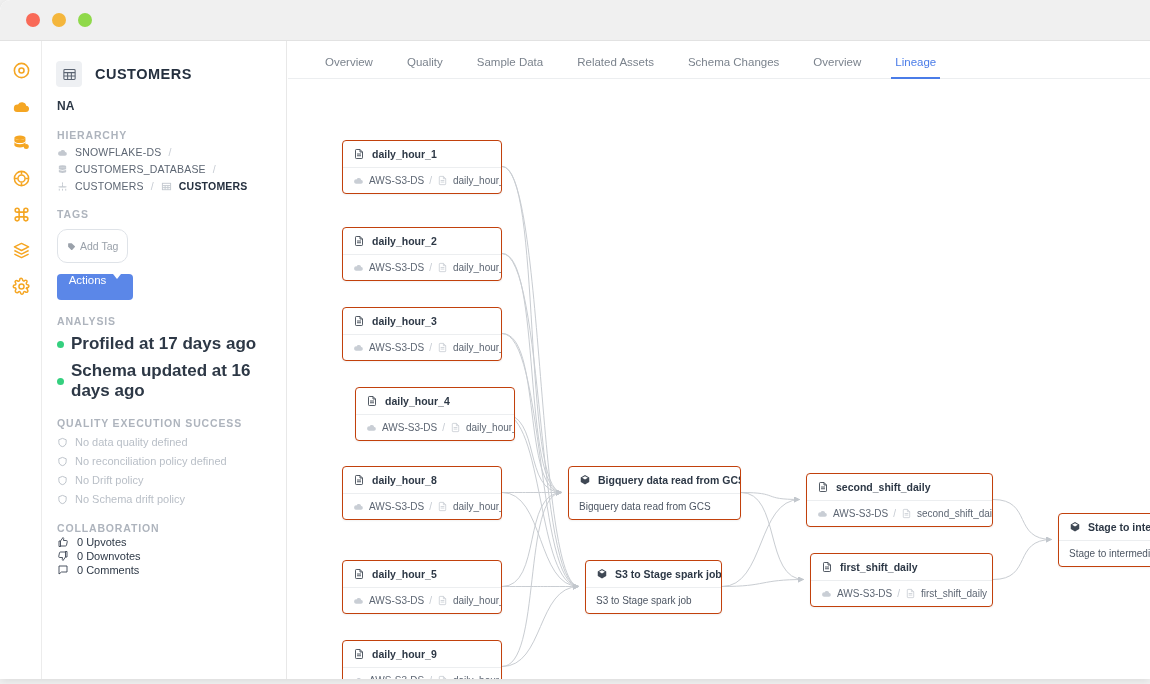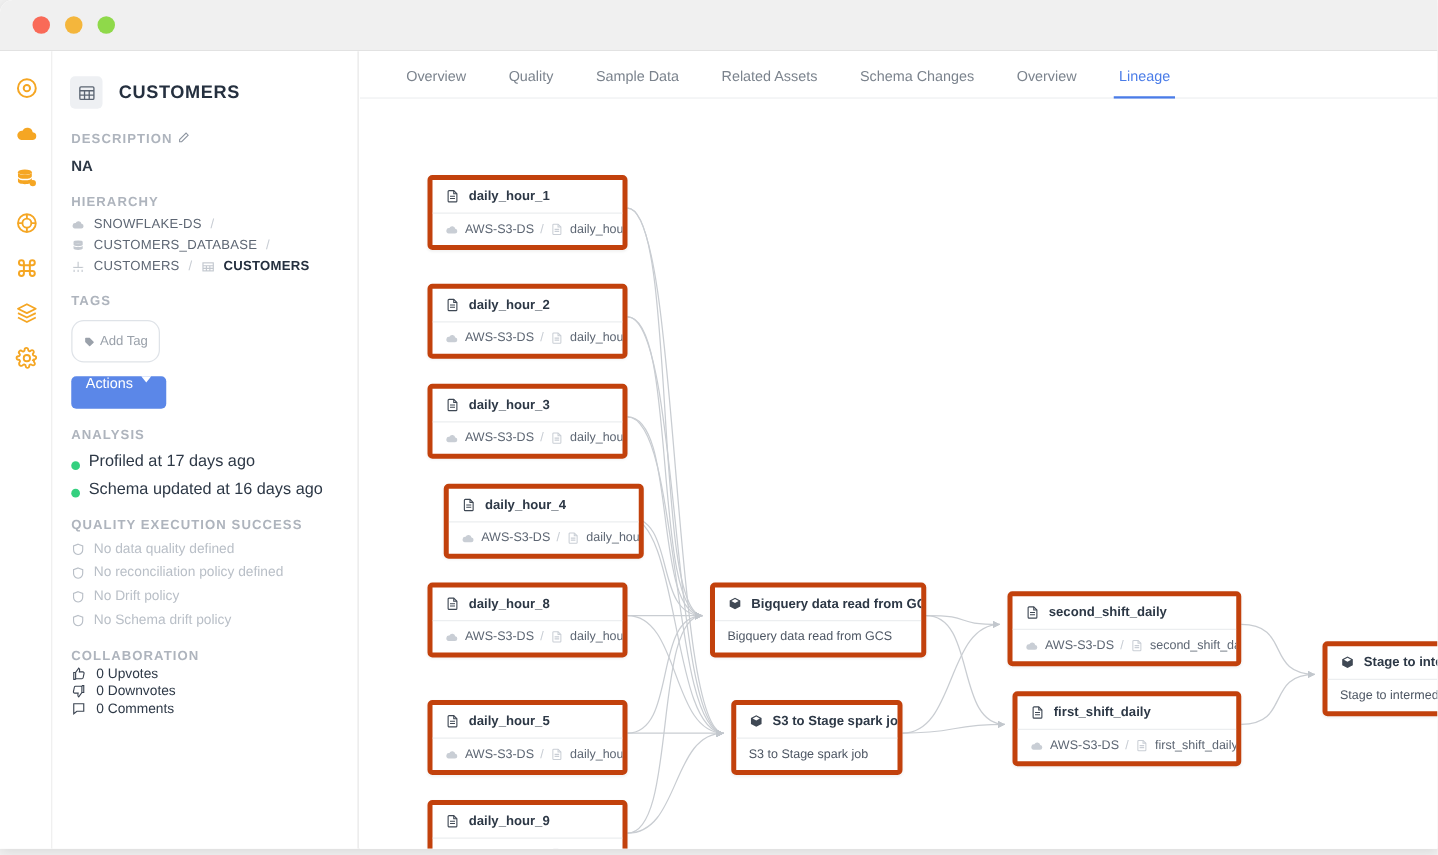--- a/index.html
+++ b/index.html
@@ -99,22 +99,22 @@
     font-size: 11.5px; border: none; cursor: pointer;
     display: inline-flex; justify-content: center; gap: 7px;
   }
   .caret {
     width: 0; height: 0;
     border-left: 4px solid transparent; border-right: 4px solid transparent;
     border-top: 5px solid #fff;
   }
   .stat-row {
     padding-left: 15px; margin-top: 7px;
-    font-size: 13px; display: flex; align-items: flex-end; gap: 7px;
-    color: #2d3846; font-weight: normal;
+    font-size: 17px; display: flex; align-items: center; gap: 7px;
+    color: #2d3846; font-weight: bold;
   }
   .dot-green { width: 7px; height: 7px; border-radius: 50%; background: #35d07f; flex: none; }
   .q-row {
     padding-left: 15px; margin-top: 7px;
     font-size: 11px; display: flex; align-items: center; gap: 7px;
     color: #b9bfc7;
   }
   .q-row svg { width: 11px; height: 11px; flex: none; }
   .collab-row {
     padding-left: 15px; margin-top: 2px;
@@ -149,21 +149,21 @@
     position: absolute; left: 0; top: 38px;
     width: 862px; height: 600px;
     background: #ffffff; overflow: hidden;
   }
   #edges { position: absolute; left: 0; top: 0; width: 862px; height: 600px; }
 
   
   .node {
     position: absolute;
     background: #ffffff;
-    border: 4px solid #c2410c;
+    border: 1px solid #c2410c;
     border-radius: 4px;
     box-shadow: 0 1px 2px rgba(0,0,0,.05);
     overflow: hidden;
     cursor: pointer;
   }
   .node-head {
     height: 27px; display: flex; align-items: center; gap: 7px;
     padding: 0 10px; border-bottom: 1px solid #eceef0;
     font-size: 10.5px; font-weight: bold; color: #2d3846;
     white-space: nowrap;
@@ -242,27 +242,20 @@
     <div id="asset-head">
       <div id="asset-icon-box">
         <svg viewBox="0 0 24 24" fill="none" stroke="currentColor" stroke-width="1.7" style="width:15px;height:15px">
           <rect x="3" y="4" width="18" height="16" rx="1.5"></rect>
             <path d="M3 9h18M3 14.5h18M9 9v11M15 9v11"></path>
         </svg>
       </div>
       <div id="asset-title">CUSTOMERS</div>
     </div>
 
-    <div class="sec-label" style="margin-top:14px">
-      <span>DESCRIPTION</span><span class="pencil">
-        <svg viewBox="0 0 24 24" fill="none" stroke="currentColor" stroke-width="2" style="width:10px;height:10px">
-            <path d="M16.5 3.5l4 4L8 20H4v-4L16.5 3.5z"></path>
-          </svg>
-      </span>
-    </div>
     <div id="desc-value">NA</div>
 
     <div class="sec-label" style="margin-top:16px">HIERARCHY</div>
 
     <div class="hier-row">
       <span class="hier-ic">
           <svg viewBox="0 0 24 24" fill="currentColor">
             <path d="M6.5 19h11a4 4 0 0 0 .4-7.98A5.5 5.5 0 0 0 7.6 9.6 4.2 4.2 0 0 0 6.5 19z"></path>
           </svg>
         </span>

